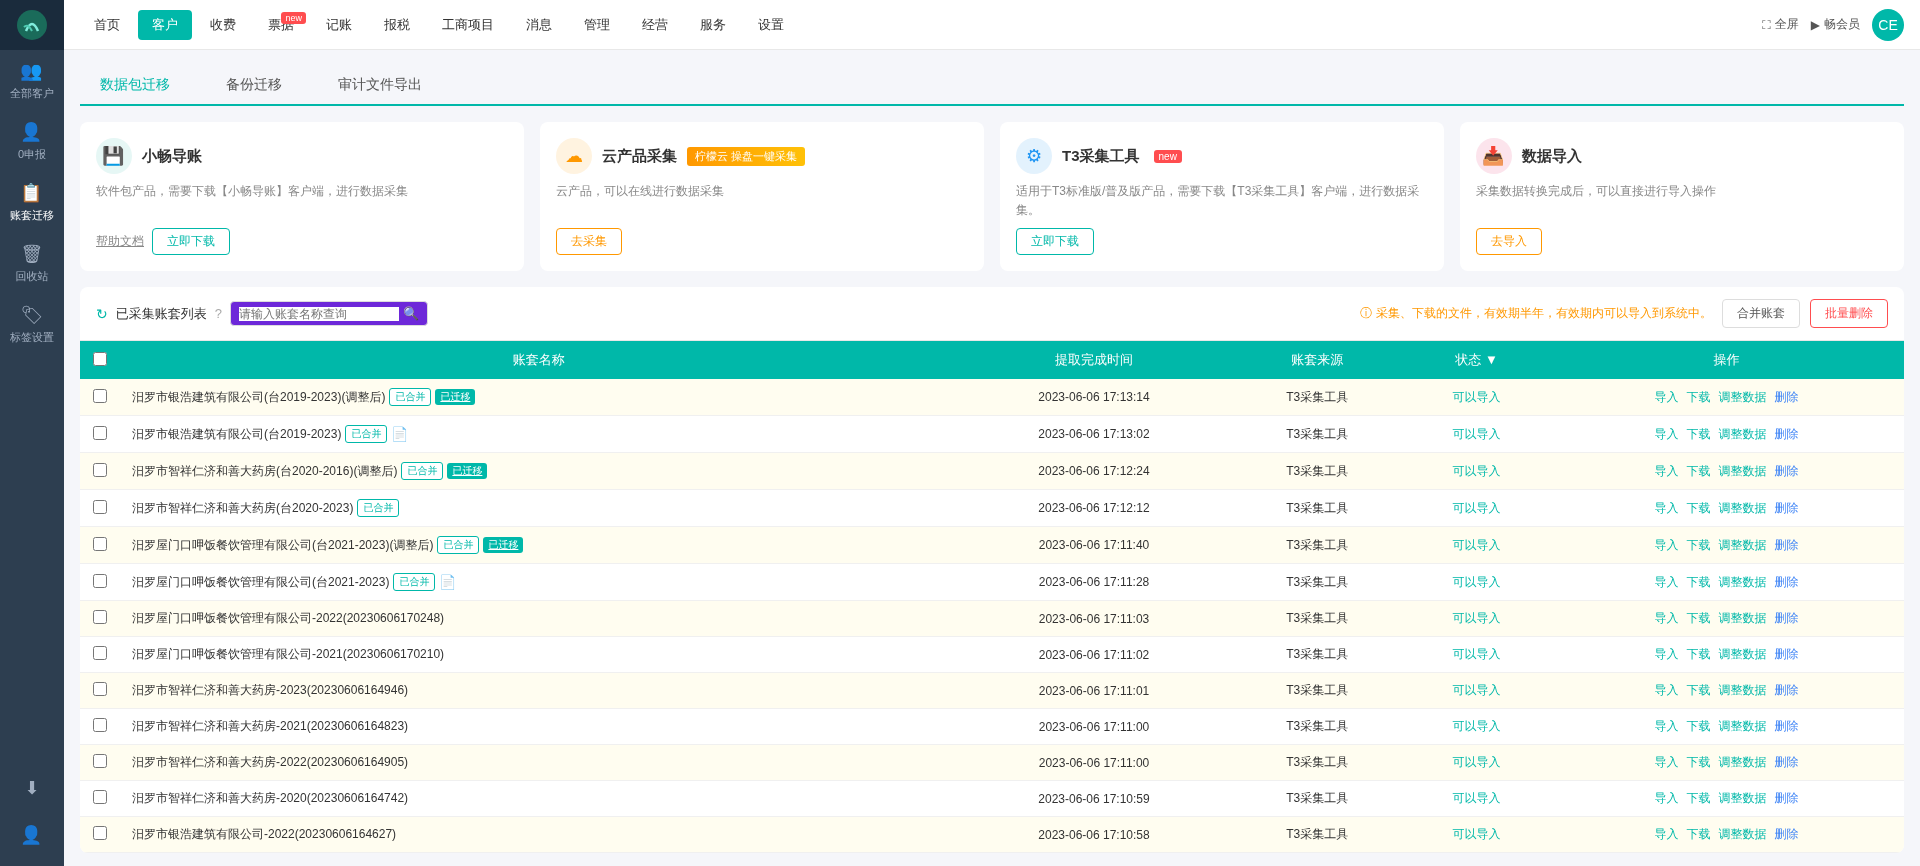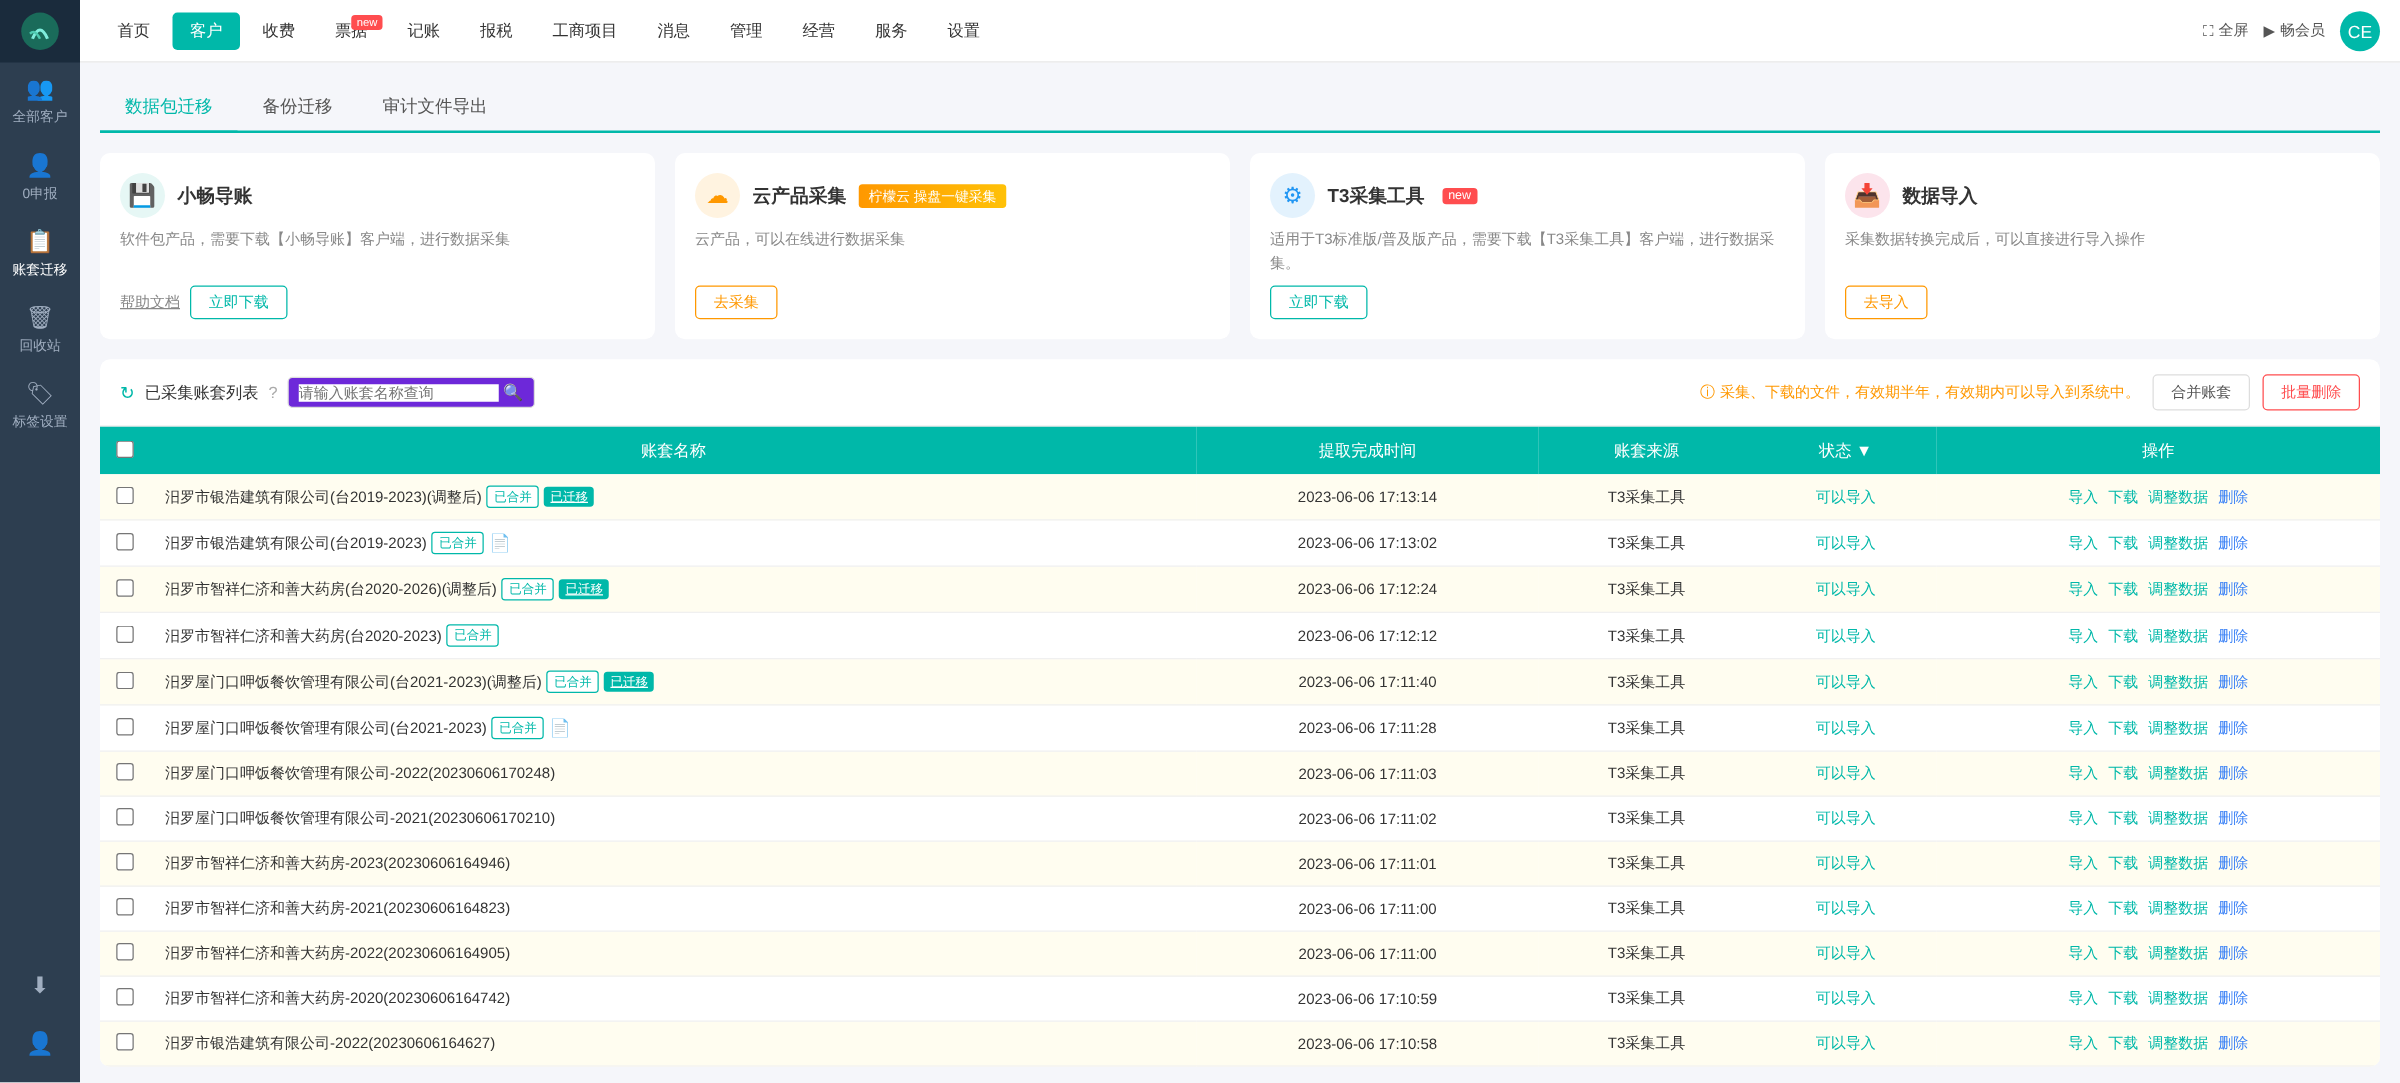--- a/index.html
+++ b/index.html
@@ -121,21 +121,21 @@
     .content {
       flex: 1;
       padding: 16px;
       overflow-y: auto;
       background: #f5f6fa;
     }
 
     
     .tabs {
       display: flex;
-      gap: 0;
+      gap: 16px;
       border-bottom: 2px solid #00b8a9;
       margin-bottom: 16px;
     }
     .tab {
       padding: 10px 20px;
       cursor: pointer;
       color: #555;
       font-size: 14px;
       border-bottom: 2px solid transparent;
       margin-bottom: -2px;
@@ -548,21 +548,21 @@
               </td>
               <td>2023-06-06 17:13:02</td>
               <td>T3采集工具</td>
               <td><span class="status-ok">可以导入</span></td>
               <td><span class="action-btn ">导入</span><span class="action-btn ">下载</span><span class="action-btn ">调整数据</span><span class="action-btn danger">删除</span></td>
             </tr>
             <tr>
               <td><input type="checkbox" style=""></td>
               <td>
                 <div class="row-name-cell">
-                  <span>汨罗市智祥仁济和善大药房(台2020-2026)(调整后)</span>
+                  <span>汨罗市智祥仁济和善大药房(台2020-2016)(调整后)</span>
                   <span class="tag outline-teal">已合并</span>
                   <span class="tag teal-filled">已迁移</span>
                 </div>
               </td>
               <td>2023-06-06 17:12:24</td>
               <td>T3采集工具</td>
               <td><span class="status-ok">可以导入</span></td>
               <td><span class="action-btn ">导入</span><span class="action-btn ">下载</span><span class="action-btn ">调整数据</span><span class="action-btn danger">删除</span></td>
             </tr>
             <tr>

